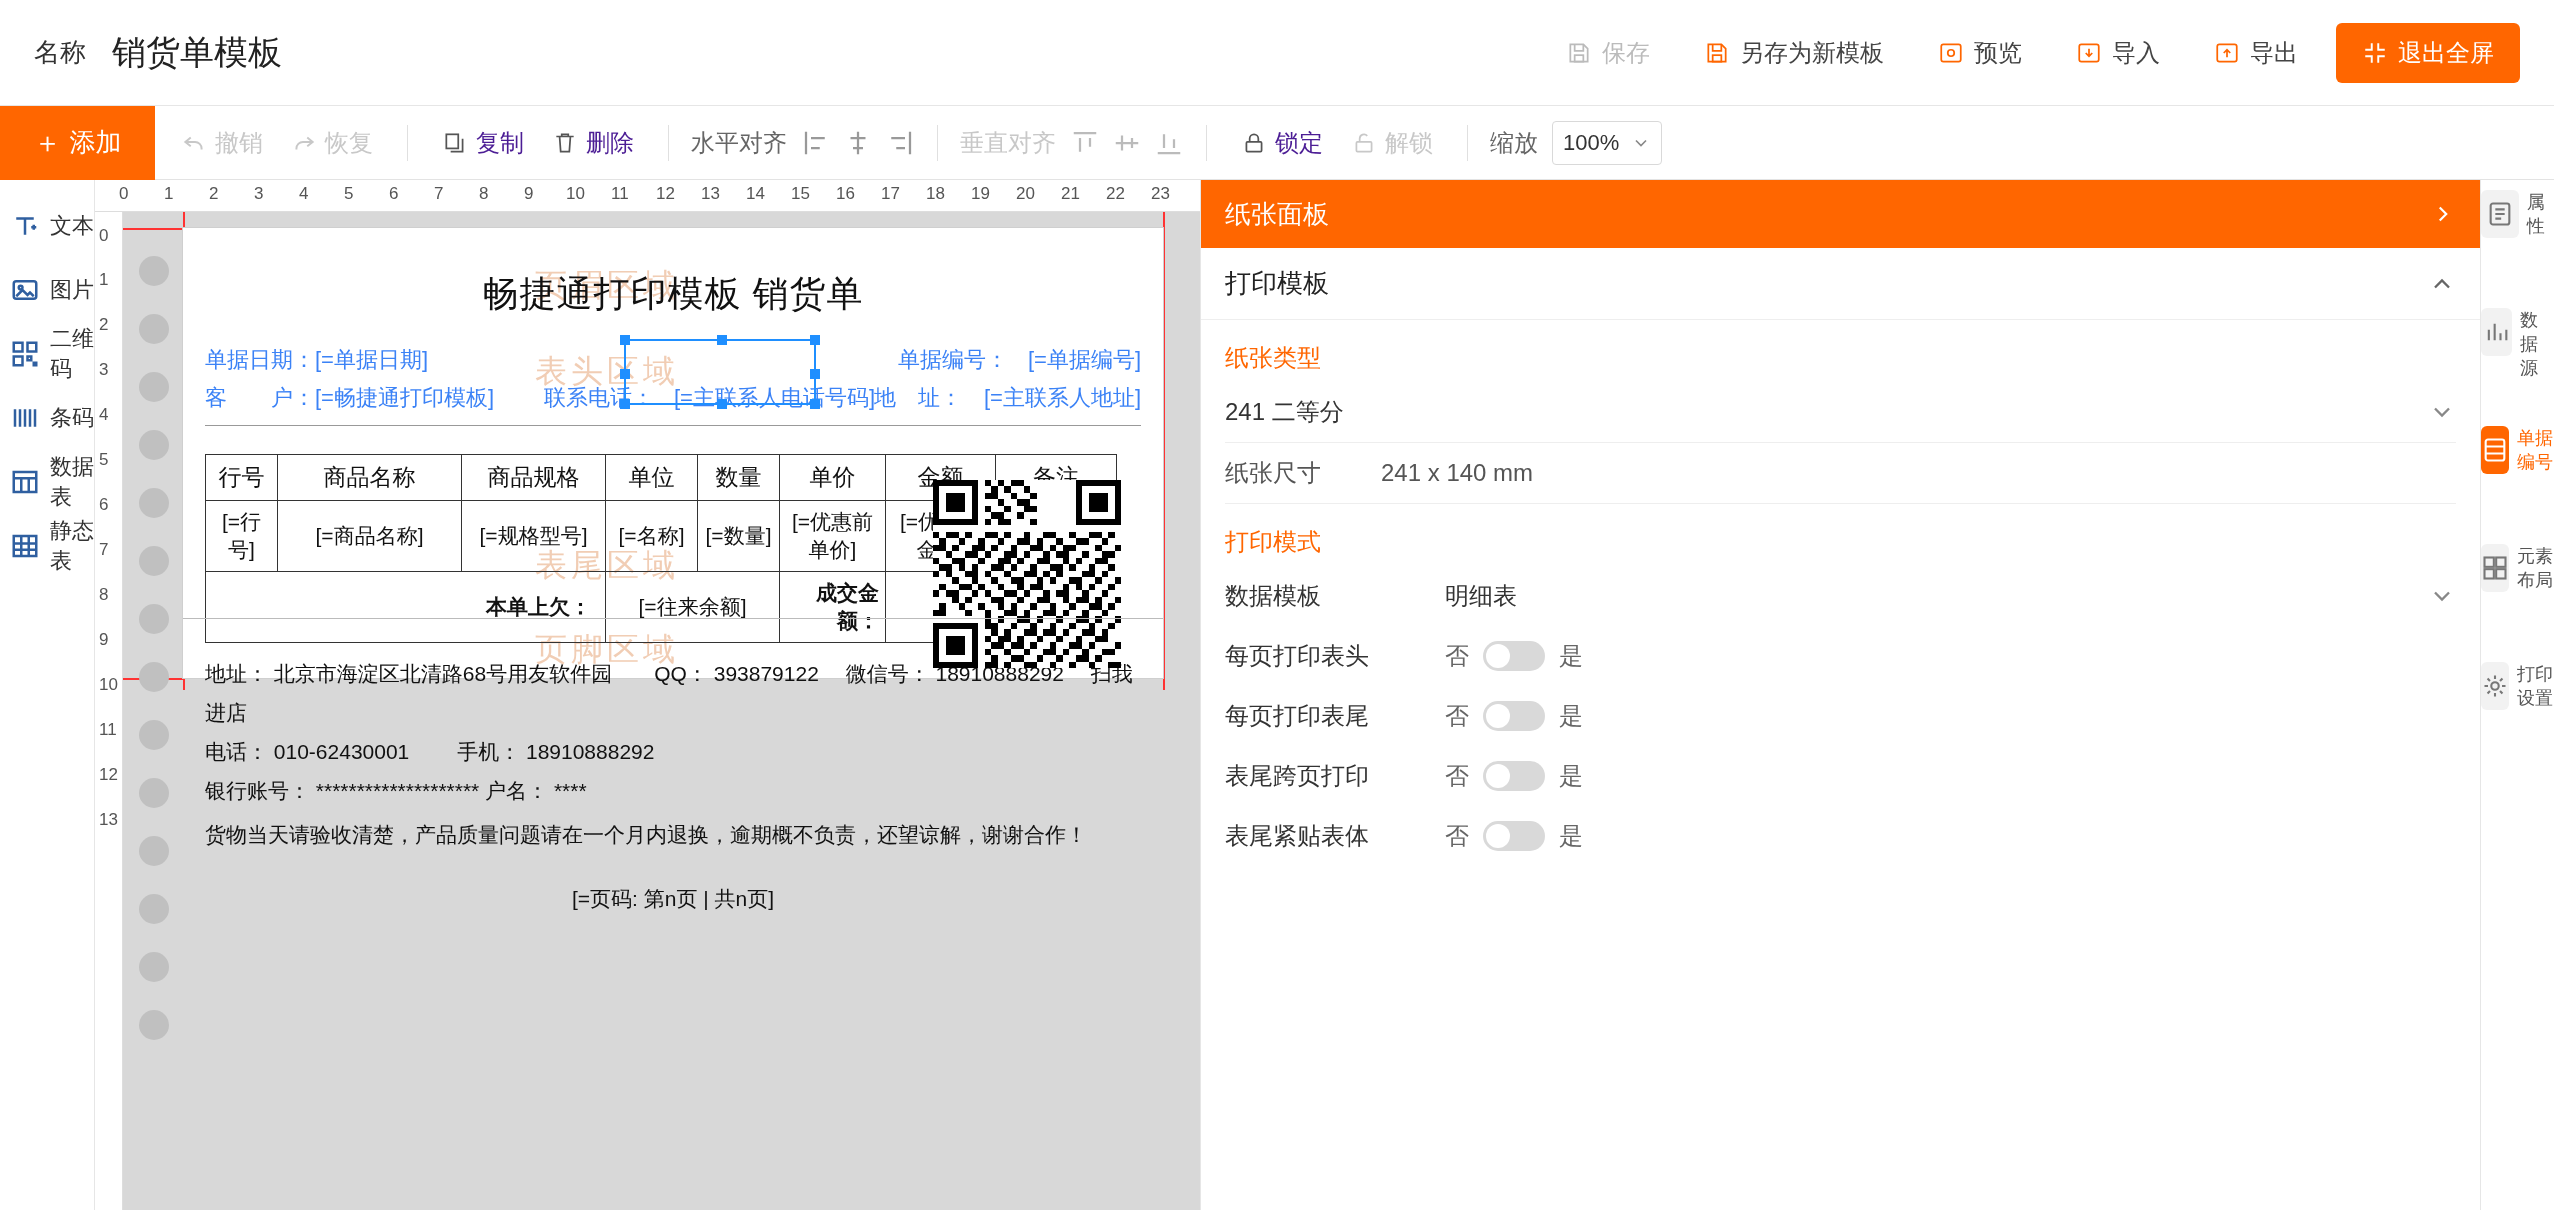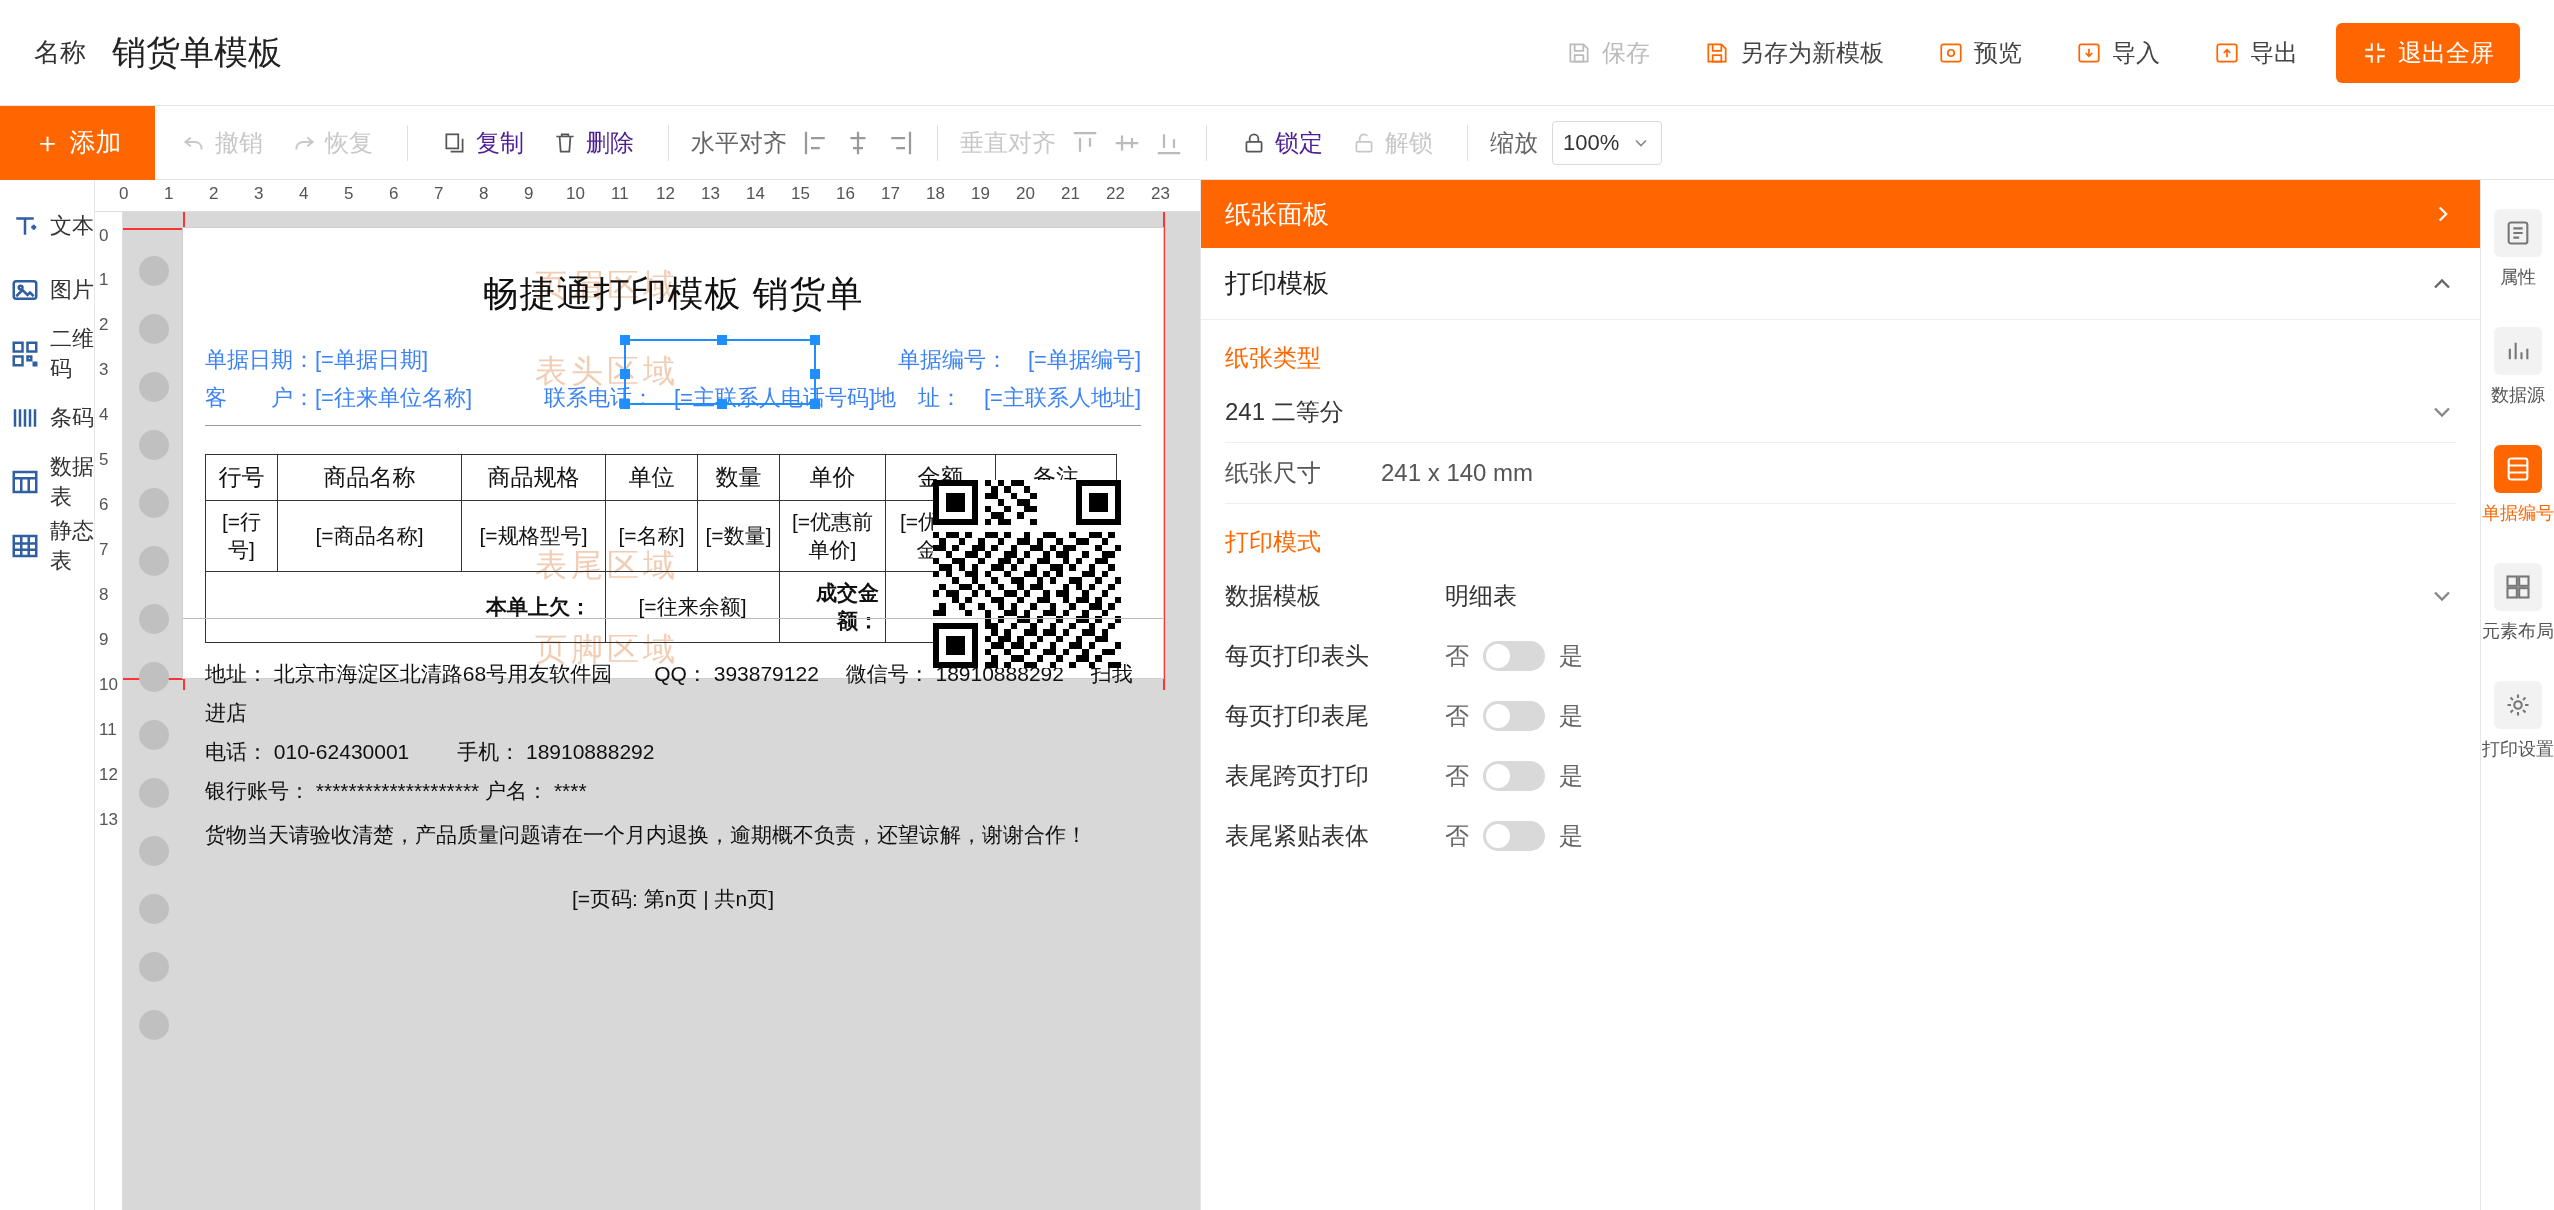--- a/index.html
+++ b/index.html
@@ -155,22 +155,22 @@
     border-radius:50%; background:#fff;
   }
   .toggle-lbl { font-size:24px; color:#666; }
 
   
   .farrail {
     position:absolute; left:2480px; top:180px; width:74px; height:1030px;
     background:#fff; border-left:1px solid #e6e6e6; padding-top:10px;
   }
   .fr-item {
-    width:74px; height:118px; display:flex; flex-direction:column;
-    align-items:center; justify-content:center; gap:8px; cursor:pointer;
+    width:74px; height:118px; display:flex; 
+    align-items:flex-start; justify-content:center; gap:8px; cursor:pointer;
     color:#555; font-size:18px;
   }
   .fr-item .box {
     width:48px; height:48px; border-radius:6px; background:#f2f2f2;
     display:flex; align-items:center; justify-content:center;
   }
   .fr-item.active { color:#f60; }
   .fr-item.active .box { background:#f60; }
   .fr-item.active .box svg * { stroke:#fff; fill:none; }
   svg { display:block; }
@@ -517,21 +517,21 @@
         <div style="margin-top:26px;">
           <div class="doc-row">
             <span class="doc-cell" style="width:110px;">单据日期：</span>
             <span class="doc-cell">[=单据日期]</span>
             <span class="doc-cell" style="margin-left:auto; width:350px;"></span>
             <span class="doc-cell" style="width:130px;">单据编号：</span>
             <span class="doc-cell">[=单据编号]</span>
           </div>
           <div class="doc-row" style="position:relative;">
             <span class="doc-cell" style="width:110px;">客　　户：</span>
-            <span class="doc-cell">[=往来单位名称]</span>
+            <span class="doc-cell">[=畅捷通打印模板]</span>
             <span class="doc-cell" style="margin-left:auto; width:130px;">联系电话：</span>
             <span class="doc-cell" style="width:200px; position:relative;">[=主联系人电话号码]</span>
             <span class="doc-cell" style="width:110px;">地　址：</span>
             <span class="doc-cell">[=主联系人地址]</span>
 
             <div class="selbox" style="left:419px; top:-44px; width:192px; height:66px;">
               <span class="hdl" style="left:-6px; top:-6px;"></span>
               <span class="hdl" style="left:91px; top:-6px;"></span>
               <span class="hdl" style="right:-6px; top:-6px;"></span>
               <span class="hdl" style="left:-6px; top:28px;"></span>

